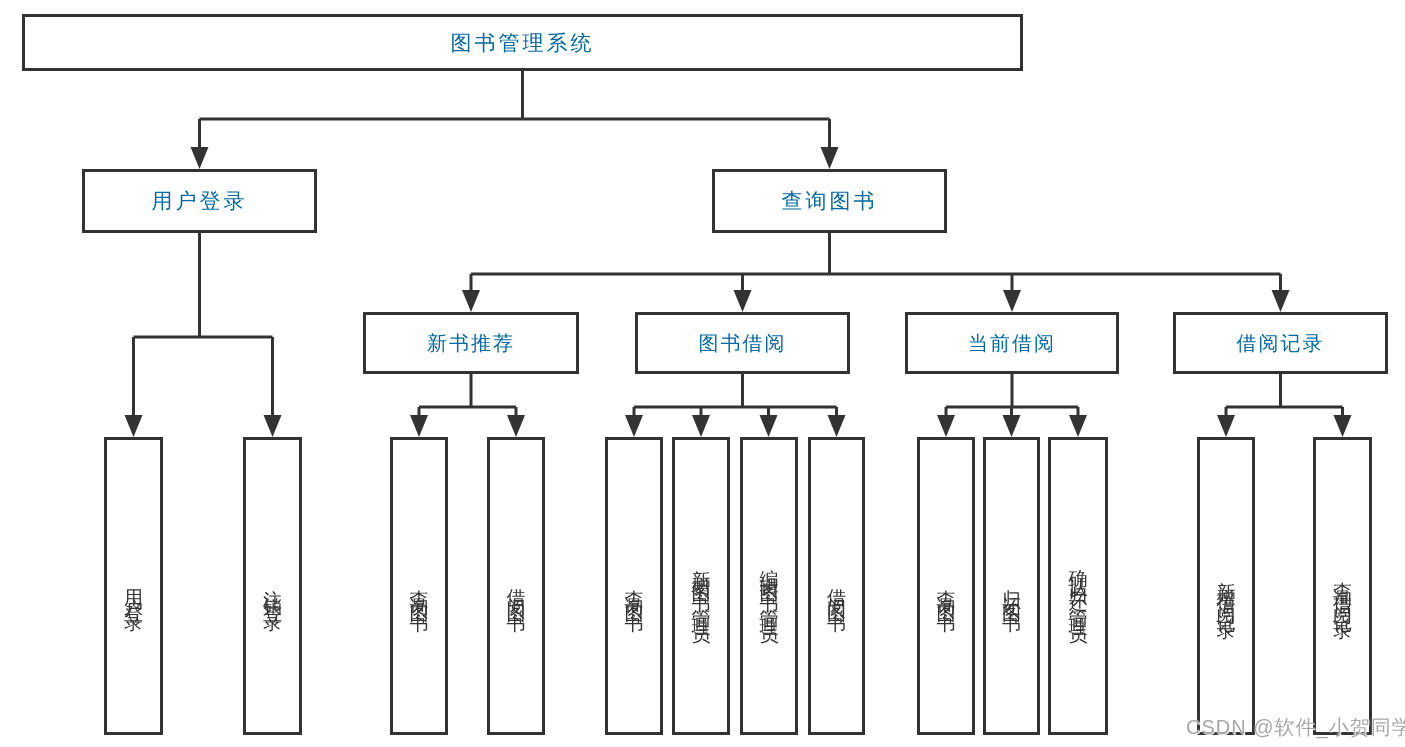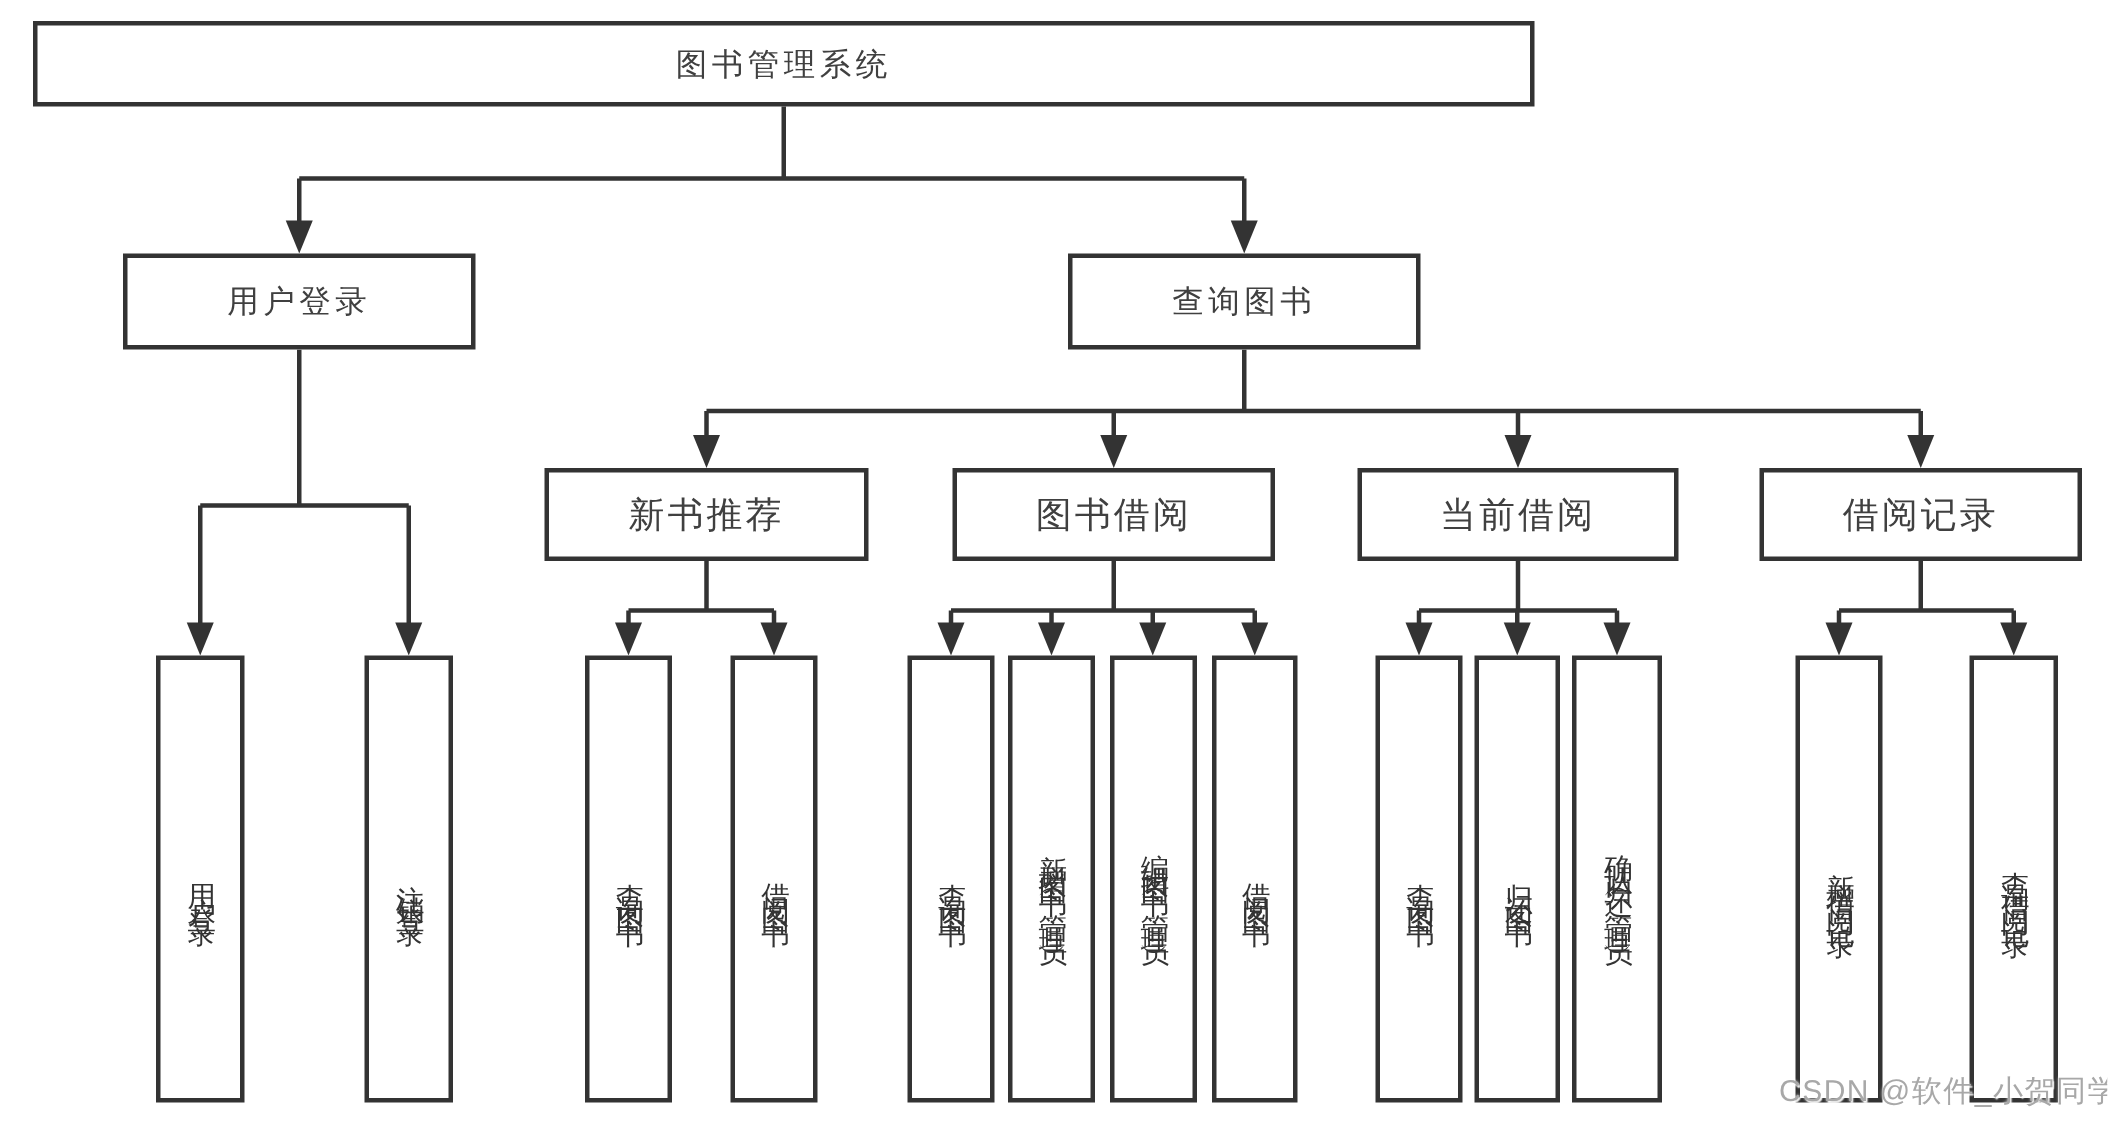--- a/index.html
+++ b/index.html
@@ -35,25 +35,25 @@
     background: #ffffff;
     border: 3px solid #333333;
     display: flex;
     align-items: center;
     justify-content: center;
     color: #333333;
   }
   .htext {
     font-size: 21px;
     letter-spacing: 3px;
-    color: #404040;
+    color: #0369a1;
     white-space: nowrap;
   }
   .l3 .htext {
-    font-size: 24px;
+    font-size: 20px;
     letter-spacing: 2px;
     font-family: Liberation Serif, serif;
   }
   .leaf {
     top: 437px;
     height: 298px;
     width: 58px;
   }
   .vtext {
     writing-mode: vertical-rl;

